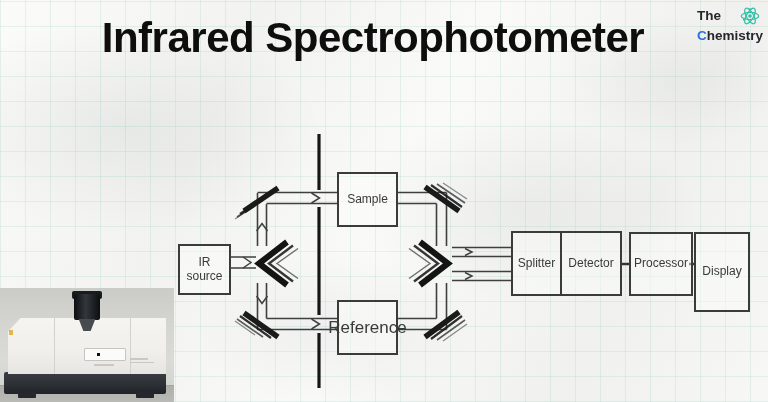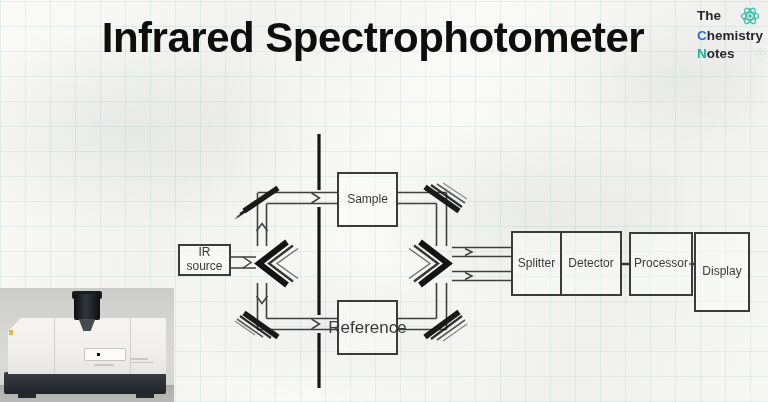--- a/index.html
+++ b/index.html
@@ -24,21 +24,21 @@
   .logo{position:absolute;left:697px;top:5px;width:70px;
         font-weight:700;font-size:13.5px;line-height:18px;color:#26262c;}
   .logo-row{display:flex;align-items:center;gap:18px;}
   .logo .blue{color:#2a6fe0;}
   .logo .teal{color:#17b598;}
   
   .box{position:absolute;box-sizing:border-box;border:2px solid #3b3b3b;
        background:rgba(253,253,251,.45);
        display:flex;align-items:center;justify-content:center;text-align:center;
        font-size:12px;line-height:1.15;color:#3a3a3a;}
-  #b-ir{left:178px;top:244px;width:53px;height:32px;}
+  #b-ir{left:178px;top:244px;width:53px;height:51px;}
   #b-sample{left:337px;top:172px;width:61px;height:55px;}
   #b-reference{left:337px;top:300px;width:61px;height:55px;font-size:17px;}
   #b-splitter{left:511px;top:231px;width:51px;height:65px;}
   #b-detector{left:560px;top:231px;width:62px;height:65px;}
   #b-processor{left:629px;top:232px;width:64px;height:64px;}
   #b-display{left:694px;top:232px;width:56px;height:80px;}
   .diagram-svg{position:absolute;left:0;top:0;}
   
   .photo{position:absolute;left:0;top:288px;width:174px;height:114px;overflow:hidden;
          background:linear-gradient(180deg,#cbccc7 0%,#d5d6d2 35%,#dadbd7 65%,#d0d1cd 100%);}
@@ -82,36 +82,20 @@
           <ellipse cx="12" cy="12" rx="9.5" ry="3.9"></ellipse>
           <ellipse cx="12" cy="12" rx="9.5" ry="3.9" transform="rotate(60 12 12)"></ellipse>
           <ellipse cx="12" cy="12" rx="9.5" ry="3.9" transform="rotate(120 12 12)"></ellipse>
         </g>
         <circle cx="12" cy="12" r="2" fill="#34bfa6"></circle>
         <circle cx="12" cy="4.2" r="1" fill="#34bfa6"></circle>
         <circle cx="5.2" cy="16" r="1" fill="#34bfa6"></circle>
       </svg>
     </div>
     <div><span class="blue">C</span><span>hemistry</span></div>
-    <div class="logo-row">
-      <span><span class="teal">N</span><span>otes</span></span>
-      <svg width="18" height="18" viewBox="0 0 18 18" opacity="0.65">
-        <g fill="#9fd8cc">
-          <circle cx="9" cy="3" r="1"></circle>
-            <circle cx="9" cy="15" r="1"></circle>
-            <circle cx="3" cy="9" r="1"></circle>
-          <circle cx="15" cy="9" r="1"></circle>
-            <circle cx="5" cy="5" r=".8"></circle>
-            <circle cx="13" cy="5" r=".8"></circle>
-          <circle cx="5" cy="13" r=".8"></circle>
-            <circle cx="13" cy="13" r=".8"></circle>
-            <circle cx="9" cy="9" r="1.1"></circle>
-        </g>
-      </svg>
-    </div>
   </div>
 
   <svg class="diagram-svg" width="768" height="402" viewBox="0 0 768 402">
     <g stroke="#161616" stroke-width="3.2">
       <line x1="319" y1="134" x2="319" y2="190"></line>
       <line x1="319" y1="207" x2="319" y2="315"></line>
       <line x1="319" y1="333" x2="319" y2="388"></line>
     </g>
 
     <g stroke="#3f3f3f" stroke-width="1.6" fill="none">

